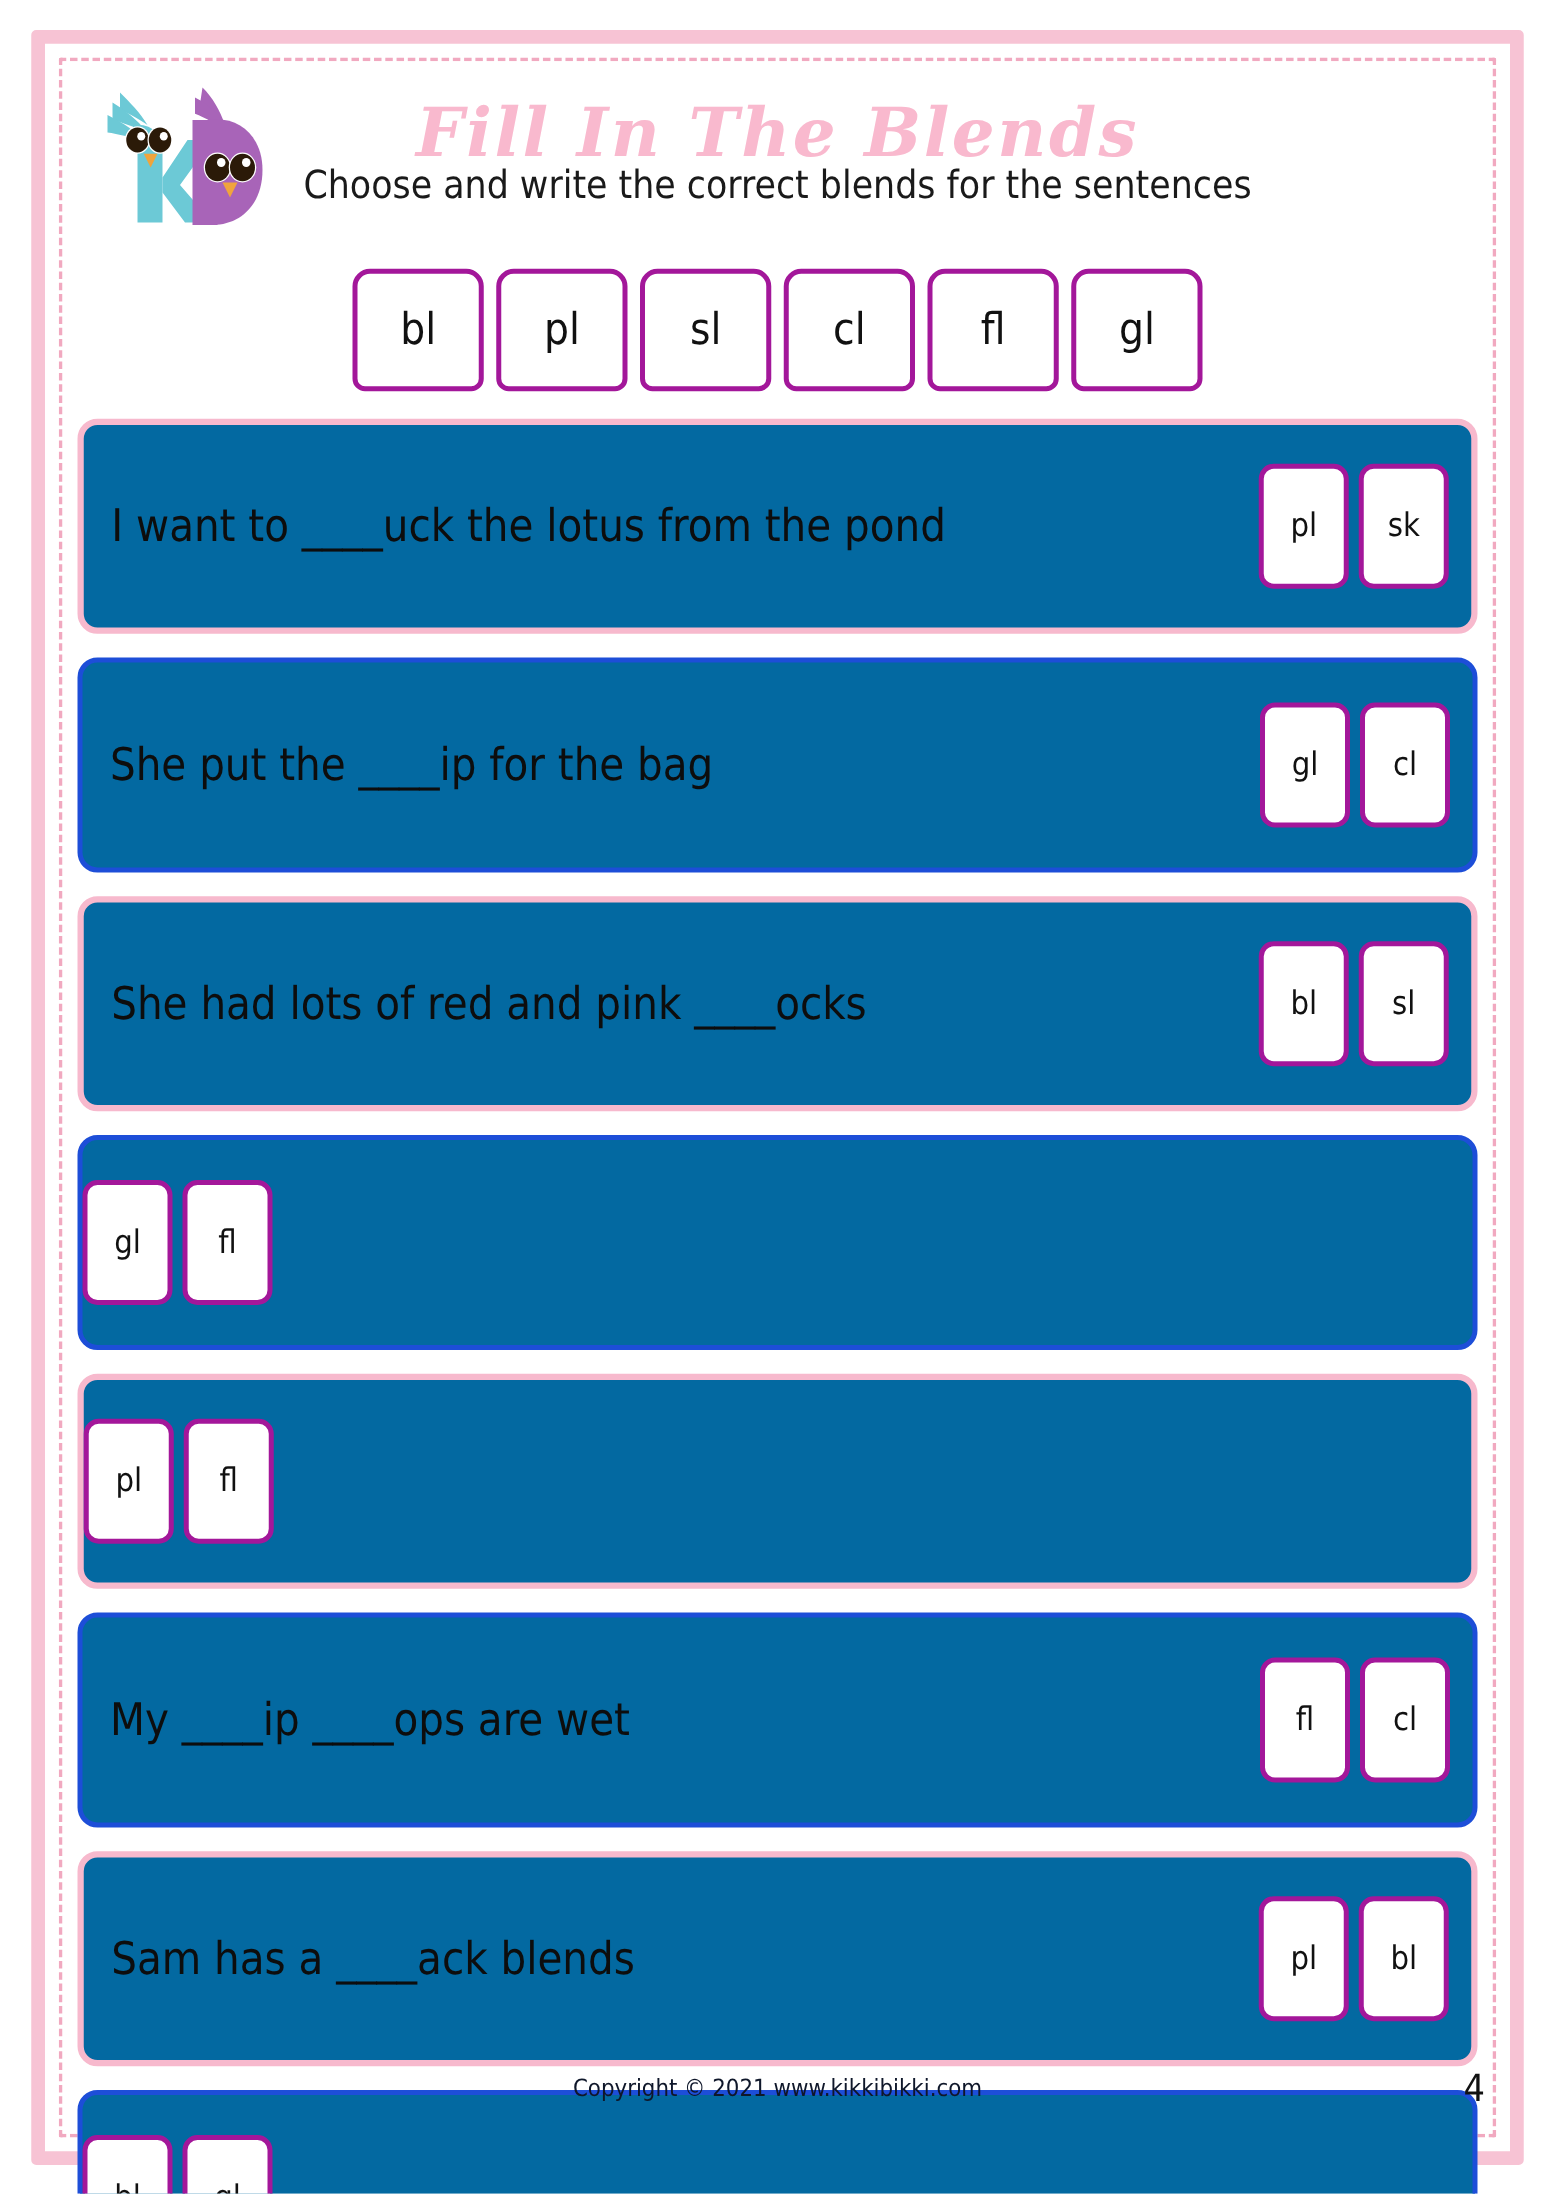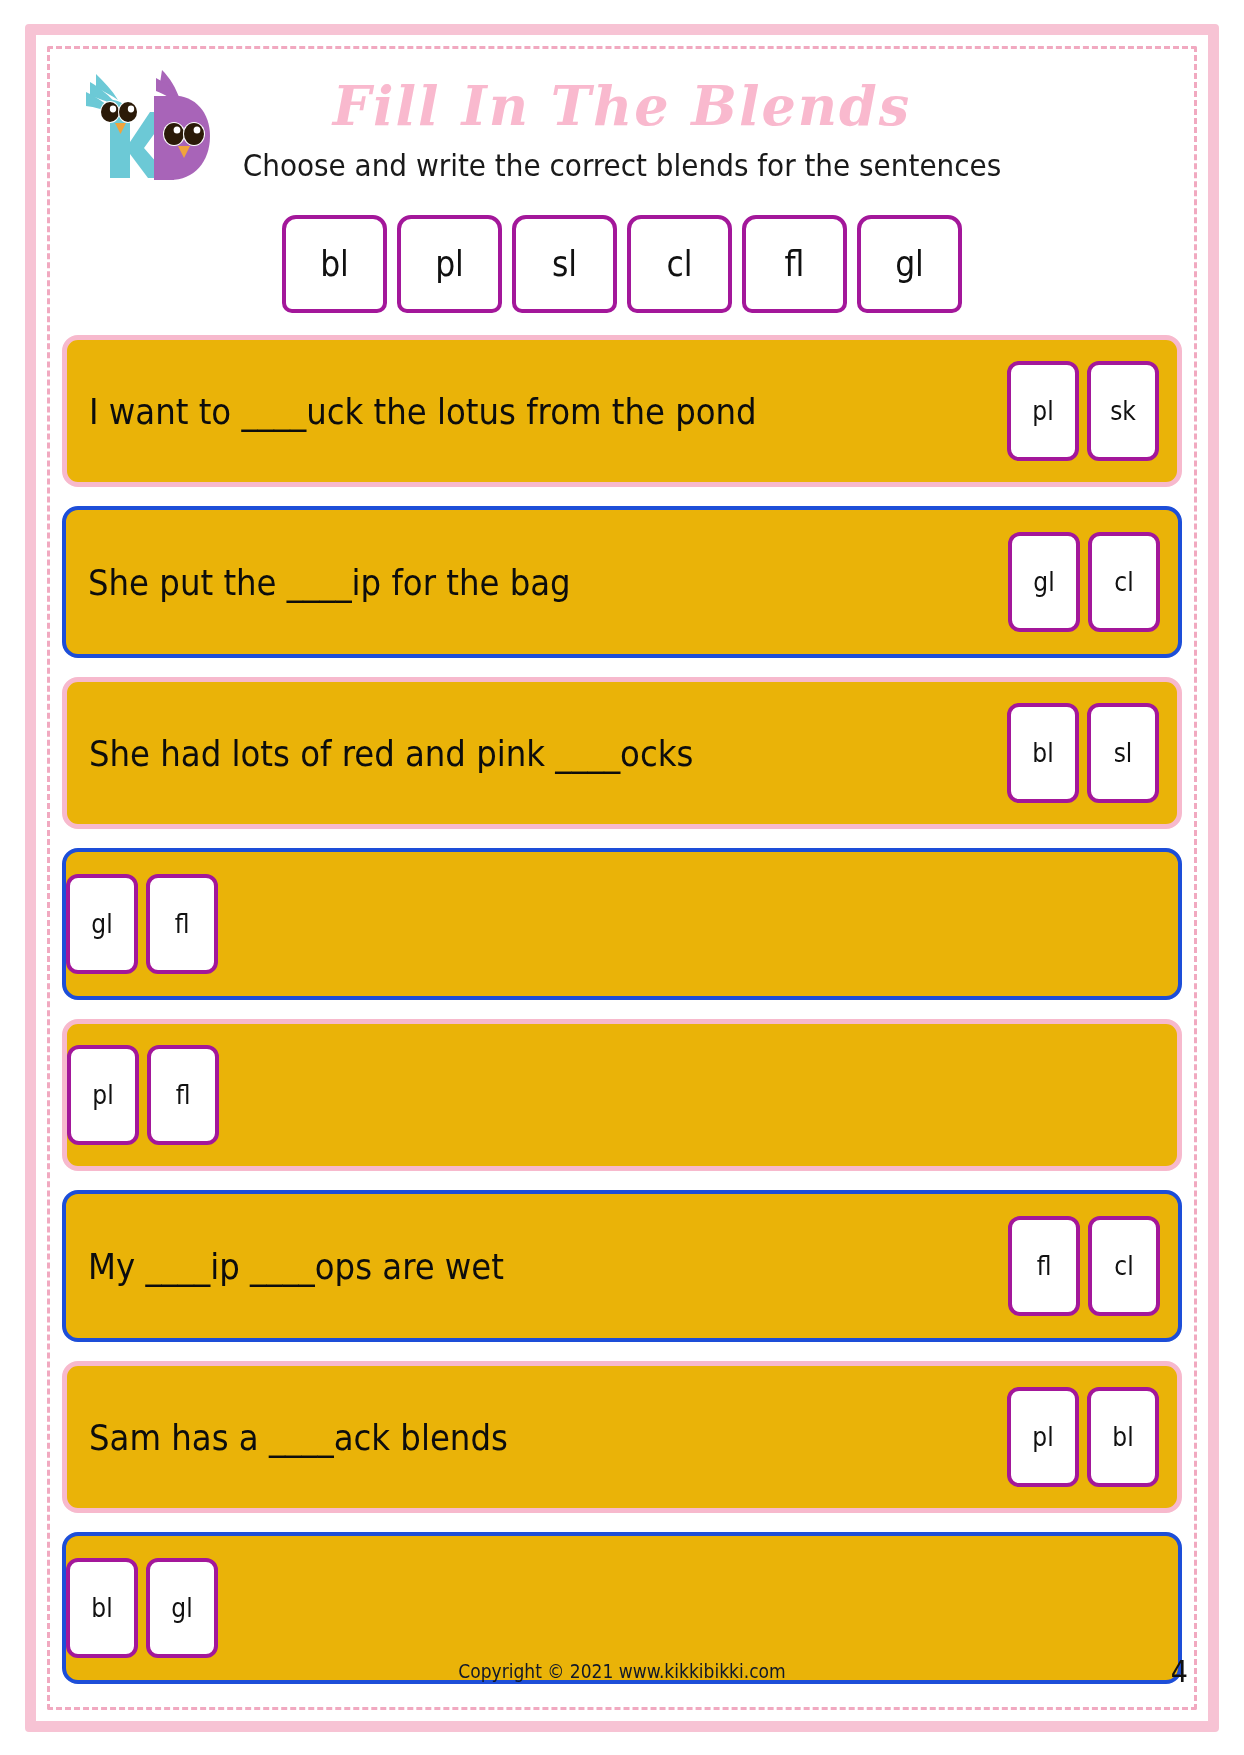--- a/index.html
+++ b/index.html
@@ -78,21 +78,21 @@
     font-weight: bold;
     font-size: 54px;
     letter-spacing: 2px;
     color: #f9b9ce;
     white-space: nowrap;
   }
 
   #subtitle {
     position: absolute;
     left: 0;
-    top: 95px;
+    top: 78px;
     width: 1120px;
     text-align: center;
     font-family: "DejaVu Sans Condensed", "Liberation Sans", sans-serif;
     font-size: 31px;
     color: #1a1a1a;
     white-space: nowrap;
   }
 
   
   #wordbank {
@@ -120,22 +120,22 @@
   
   #rows {
     margin-top: 22px;
     display: flex;
     flex-direction: column;
     gap: 19px;
   }
 
   .row {
     position: relative;
-    height: 152px;
-    background: #eab308;
+    height: 172px;
+    background: #0369a1;
     border-radius: 16px;
     display: flex;
     align-items: center;
   }
 
   .row.pink   { border: 5px solid #f7b9cd; }
   .row.gray   { border: 4px solid #1d4ed8; }
 
   .row-text {
     flex: 1 1 auto;

